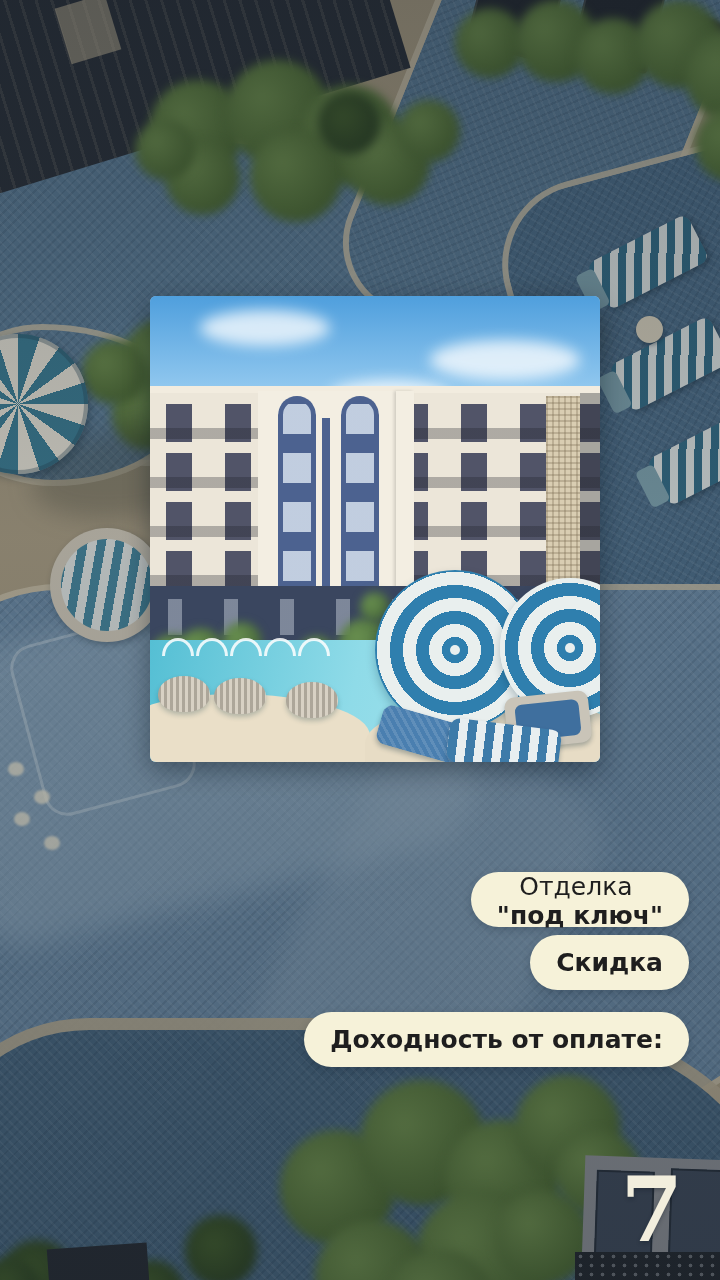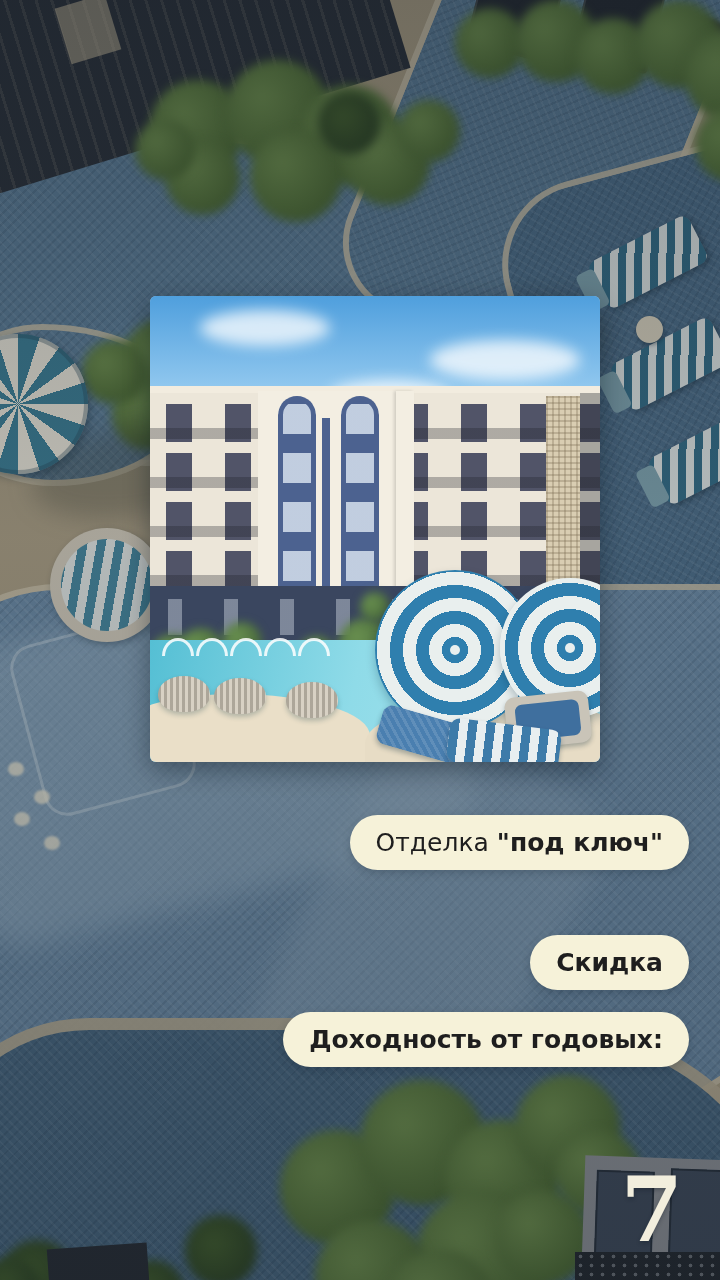--- a/index.html
+++ b/index.html
@@ -136,21 +136,21 @@
     background:repeating-linear-gradient(90deg, #3d7ba9 0 9px, #e8eef0 9px 18px); }
   .lp3 { left:356px; top:398px; width:84px; height:52px; transform:rotate(-6deg); background:#c9c4b8; }
   .lp3::after { content:""; position:absolute; inset:8px 10px; border-radius:7px; background:#3f6f9e; }
 
   
   .badge { position:absolute; right:31px; height:55px; background:#f6f2d9; border-radius:29px;
     display:flex; align-items:center; padding:0 26px; font-size:25px; color:#1e1e1e;
     white-space:nowrap; box-shadow:0 3px 8px rgba(15,28,40,.22); }
   .badge .seg { white-space:pre; }
   .badge .bold { font-weight:700; white-space:pre; }
-  .b1 { top:815px; } .b2 { top:935px; } .b3 { top:1012px; }
+  .b1 { top:872px;flex-direction:column; } .b2 { top:935px; } .b3 { top:1012px; }
   .page-num { position:absolute; right:37px; top:1164px; font-family:"DejaVu Serif", serif;
     font-weight:700; font-size:90px; line-height:1; color:#f2eedd; text-shadow:0 2px 4px rgba(10,20,30,.3); }
 </style>
 </head>
 <body>
 
 <div class="canvas">
 
   <div class="abs" style="inset:0;">
     <div class="water pool-a"></div>
@@ -294,17 +294,17 @@
     <span class="seg">Отделка </span>
       <span class="bold">"под ключ"</span>
       <span class="seg"></span>
   </div>
   <div class="badge b2">
     <span class="seg"></span>
       <span class="bold">Скидка</span>
   </div>
   <div class="badge b3">
     <span class="seg"></span>
-      <span class="bold">Доходность от годовых:</span>
+      <span class="bold">Доходность от оплате:</span>
   </div>
 
   <div class="page-num">7</div>
 </div>
 
 </body></html>

